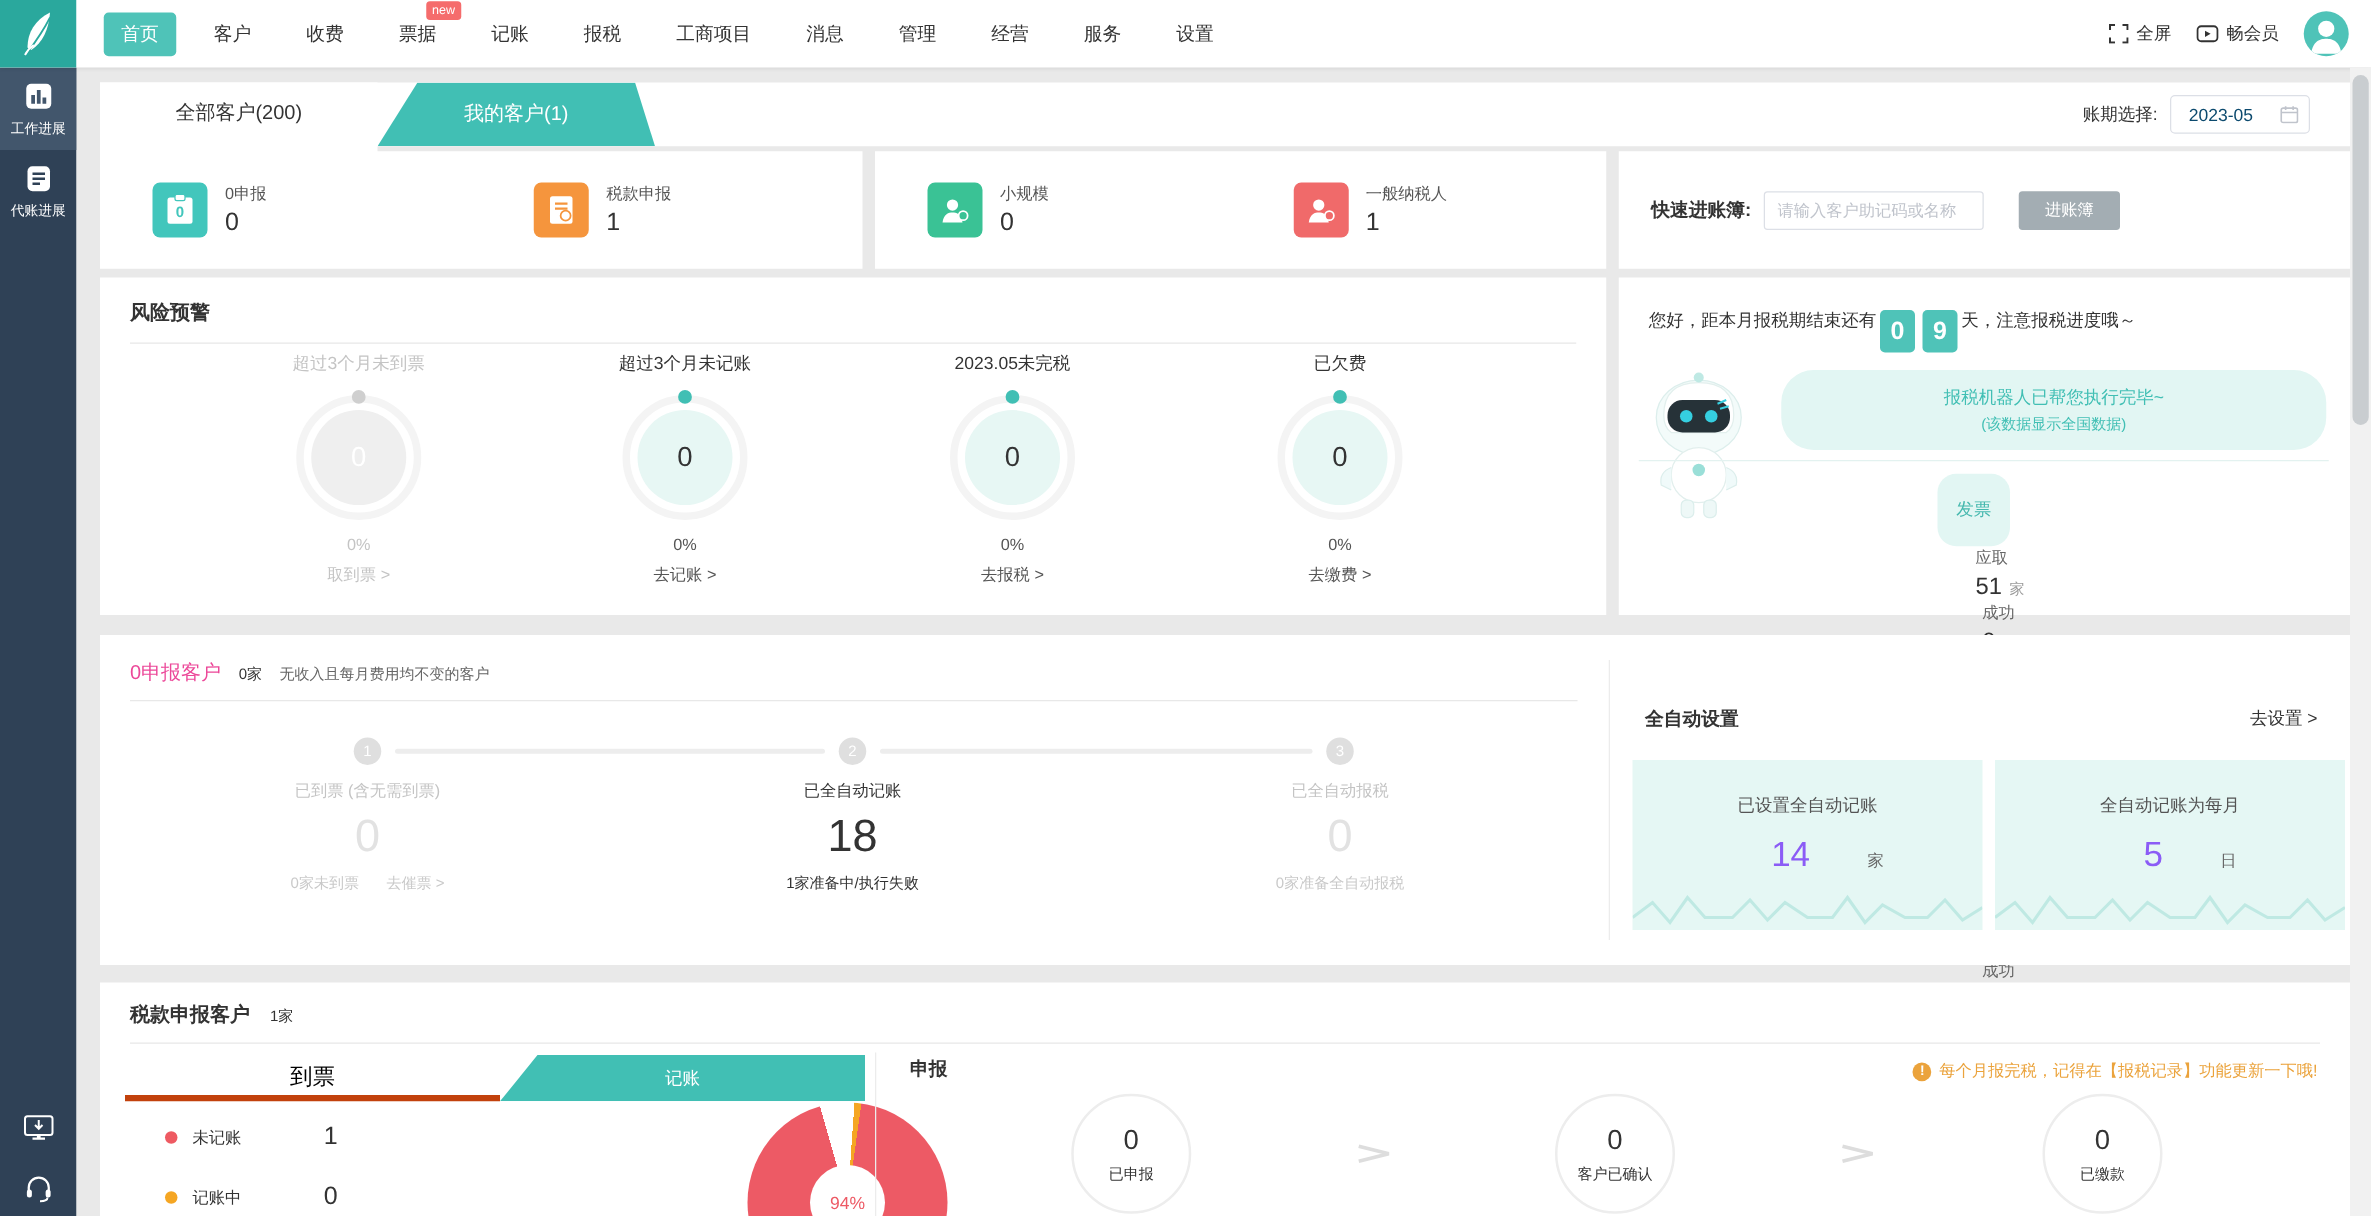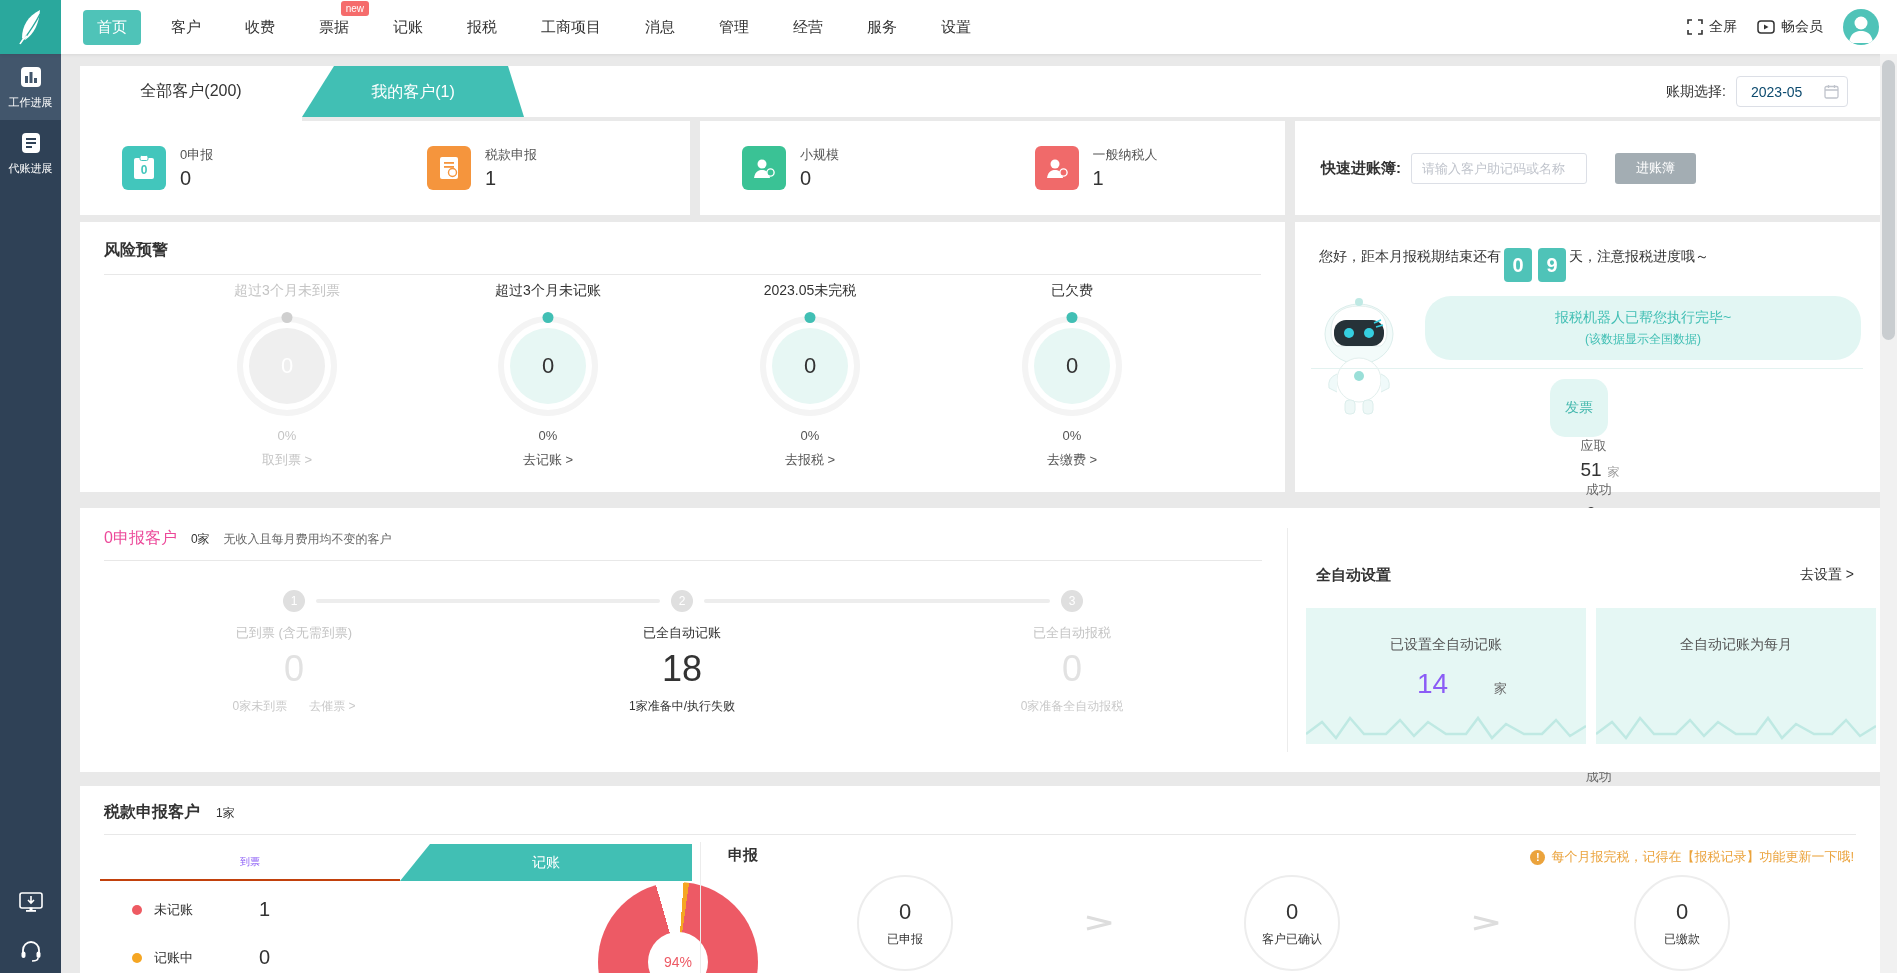--- a/index.html
+++ b/index.html
@@ -109,21 +109,21 @@
   .auto-card .ac-value { font-size:28px; color:#8b5cf6; margin-top:14px; display:inline-block;margin-left:32px; }
   .auto-card .ac-unit { font-size:13px; color:#666; margin-left:46px; }
   .auto-card svg { position:absolute; left:0; bottom:0; }
 
   
   .taxp { left:80px; top:786px; width:1800px; height:300px; }
   .tax-head { position:absolute; left:24px; top:16px; display:flex; align-items:baseline; gap:16px; }
   .tax-title { font-size:16px; font-weight:600; color:#333; }
   .tax-count { font-size:12px; color:#333; }
   .tax-line { position:absolute; left:24px; top:48px; width:1752px; border-bottom:1px solid #e8e8e8; }
-  .btab-arrive { position:absolute; left:20px; top:58px; width:300px; height:37px; line-height:35px; text-align:center; font-size:10px; color:#8b5cf6; background:#fff; border-bottom:2px solid #c2410c; cursor:pointer; }
+  .btab-arrive { position:absolute; left:20px; top:58px; width:300px; height:37px; line-height:35px; text-align:center; font-size:18px; color:#000000; background:#fff; border-bottom:5px solid #c2410c; cursor:pointer; }
   .btab-book { position:absolute; left:320px; top:58px; width:292px; height:37px; line-height:37px; text-align:center; font-size:14px; color:#fff; background:#41bfb4; clip-path:polygon(30px 0,100% 0,100% 100%,0 100%); cursor:pointer; }
   .legend-item { position:absolute; left:52px; display:flex; align-items:center; font-size:13px; color:#333; }
   .legend-dot { width:10px; height:10px; border-radius:50%; margin-right:12px; }
   .legend-val { font-size:20px; color:#333; margin-left:66px; }
   .donut { position:absolute; left:518px; top:96px; width:160px; height:160px; border-radius:50%;
            background:conic-gradient(from -16deg, #ffffff 0deg 20deg, #f5a623 20deg 24deg, #ed5a65 24deg 360deg); }
   .donut-hole { position:absolute; left:50px; top:50px; width:60px; height:60px; background:#fff; border-radius:50%; display:flex; align-items:center; justify-content:center; font-size:14px; color:#ed5a65; }
   .tax-divider { position:absolute; left:620px; top:56px; bottom:0; border-left:1px solid #ececec; }
   .declare-title { position:absolute; left:648px; top:60px; font-size:15px; font-weight:600; color:#333; }
   .notice { position:absolute; right:26px; top:62px; display:flex; align-items:center; gap:6px; font-size:13px; color:#eba33c; }
@@ -445,20 +445,21 @@
 
     <div class="auto-card" style="left:1226px">
       <div class="ac-label">已设置全自动记账</div>
       <div><span class="ac-value">14</span><span class="ac-unit">家</span></div>
       <svg width="280" height="34" viewBox="0 0 280 34">
         <path d="M0 24 L16 12 L30 28 L44 8 L58 24 L80 24 L94 10 L108 26 L122 12 L140 24 L160 24 L172 8 L186 28 L200 14 L218 24 L236 24 L250 10 L264 26 L280 16" stroke="#bfe9e3" stroke-width="2.5" fill="none"></path>
       </svg>
     </div>
     <div class="auto-card" style="left:1516px">
       <div class="ac-label">全自动记账为每月</div>
+      <div><span class="ac-value">5</span><span class="ac-unit">日</span></div>
       <svg width="280" height="34" viewBox="0 0 280 34">
         <path d="M0 24 L16 12 L30 28 L44 8 L58 24 L80 24 L94 10 L108 26 L122 12 L140 24 L160 24 L172 8 L186 28 L200 14 L218 24 L236 24 L250 10 L264 26 L280 16" stroke="#bfe9e3" stroke-width="2.5" fill="none"></path>
       </svg>
     </div>
   </div>
 
   <div class="card taxp">
     <div class="tax-head">
       <span class="tax-title">税款申报客户</span>
       <span class="tax-count">1家</span>

